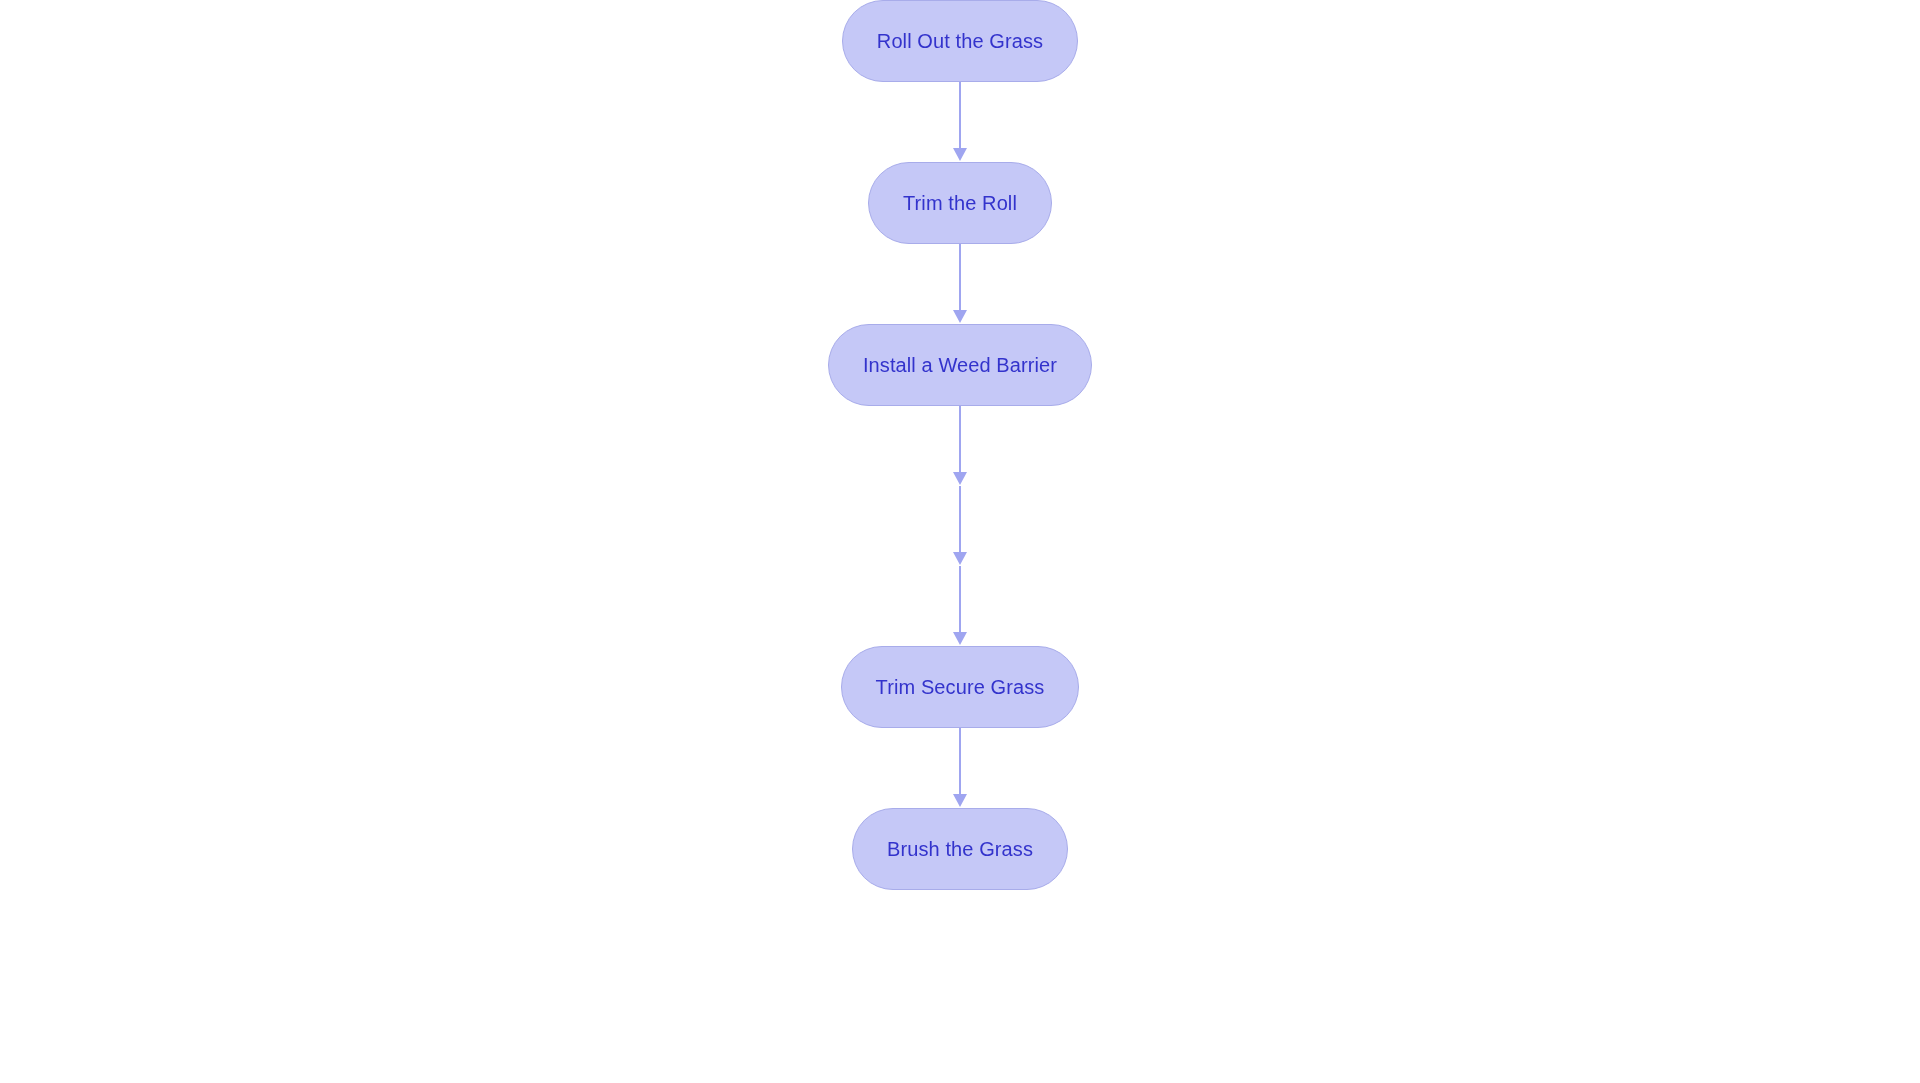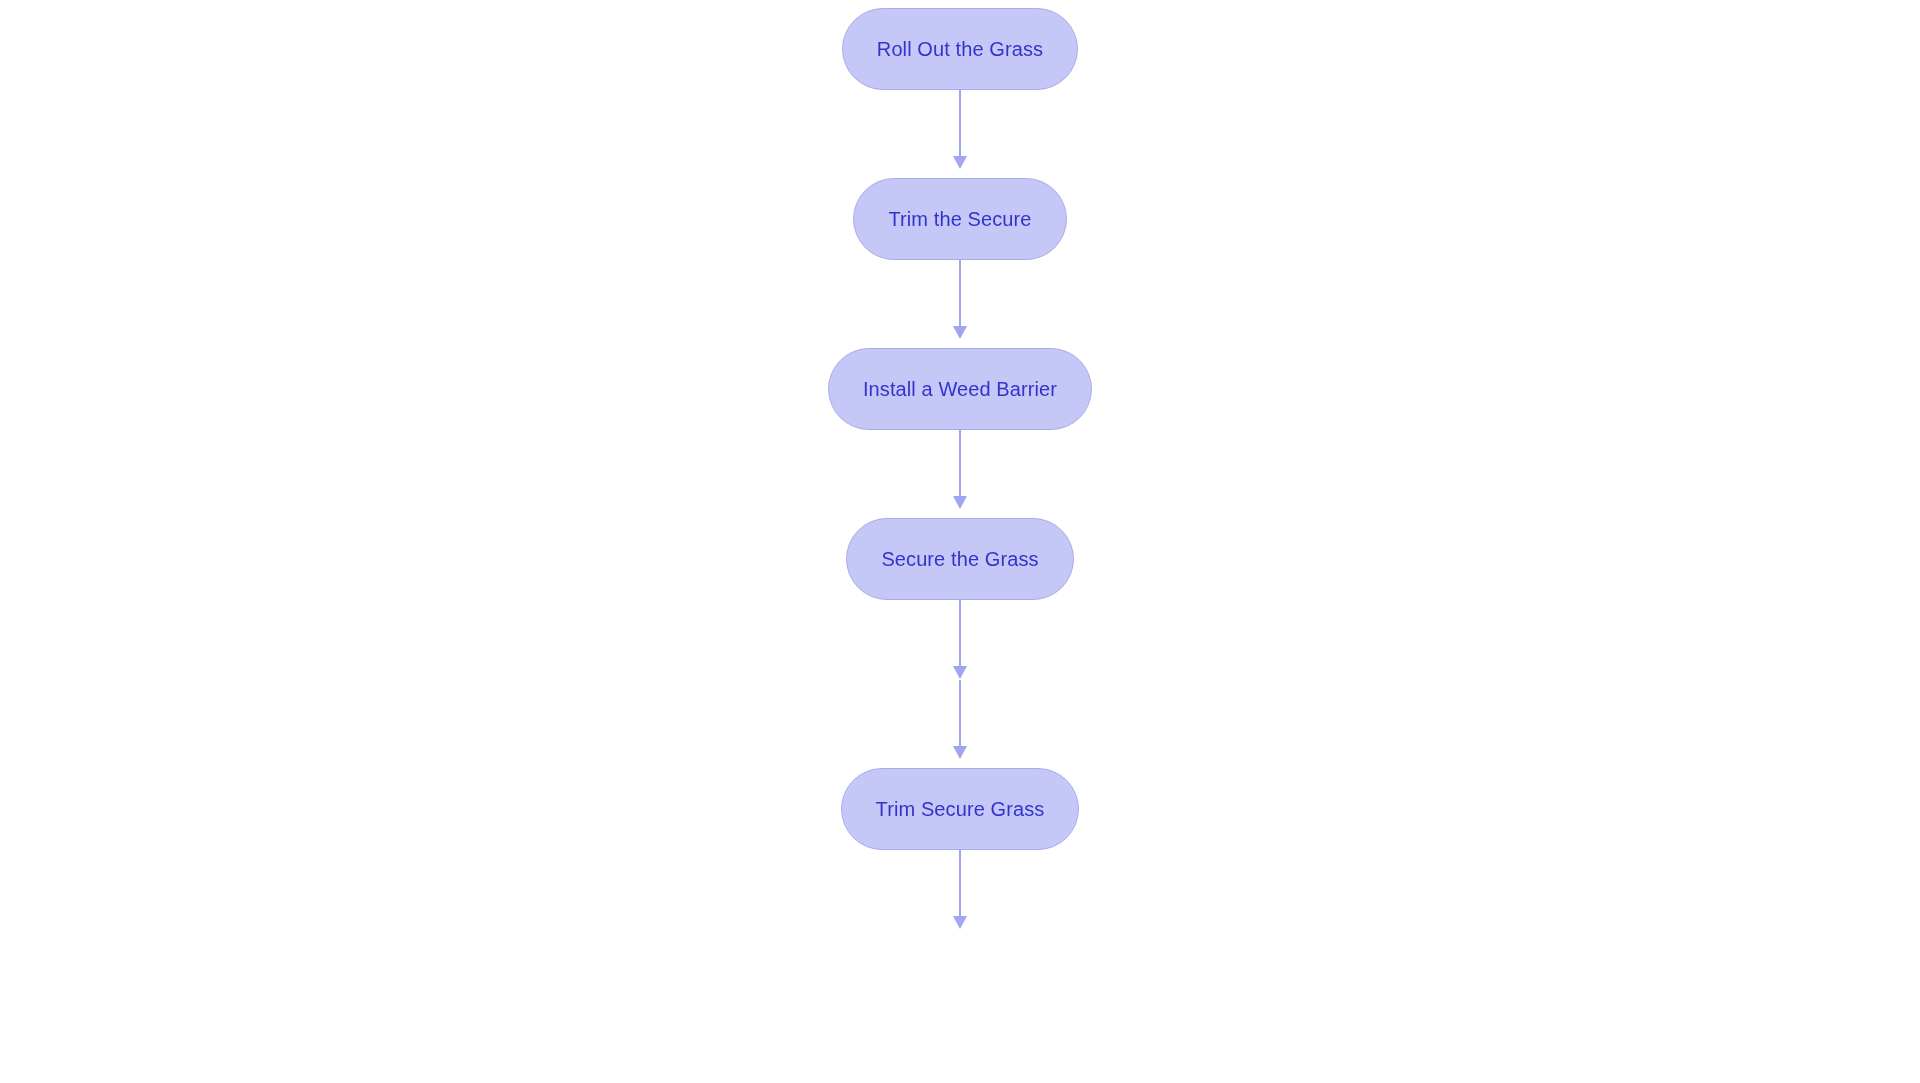--- a/index.html
+++ b/index.html
@@ -38,21 +38,20 @@
     color: #3333cc;
     font-size: 20px;
     font-weight: 400;
     line-height: 1;
     letter-spacing: 0.1px;
     display: flex;
     align-items: center;
     justify-content: center;
     padding: 0 34px;
     white-space: nowrap;
-    margin-top: 8px;
   }
 
   .connector {
     width: 16px;
     height: 80px;
     position: relative;
     display: block;
   }
   .connector .shaft {
     position: absolute;
@@ -82,50 +81,50 @@
 
   <div class="flow-item">
     <div class="node">Roll Out the Grass</div>
   </div>
   <div class="connector">
     <div class="shaft"></div>
     <div class="head"></div>
   </div>
 
   <div class="flow-item">
-    <div class="node">Trim the Secure</div>
+    <div class="node">Trim the Roll</div>
   </div>
   <div class="connector">
     <div class="shaft"></div>
     <div class="head"></div>
   </div>
 
   <div class="flow-item">
     <div class="node">Install a Weed Barrier</div>
   </div>
   <div class="connector">
     <div class="shaft"></div>
     <div class="head"></div>
   </div>
 
-  <div class="flow-item">
-    <div class="node">Secure the Grass</div>
-  </div>
   <div class="connector">
     <div class="shaft"></div>
     <div class="head"></div>
   </div>
 
   <div class="connector">
     <div class="shaft"></div>
     <div class="head"></div>
   </div>
 
   <div class="flow-item">
     <div class="node">Trim Secure Grass</div>
   </div>
   <div class="connector">
     <div class="shaft"></div>
     <div class="head"></div>
   </div>
 
+  <div class="flow-item">
+    <div class="node">Brush the Grass</div>
+  </div>
 
 </div>
 
 </body></html>

